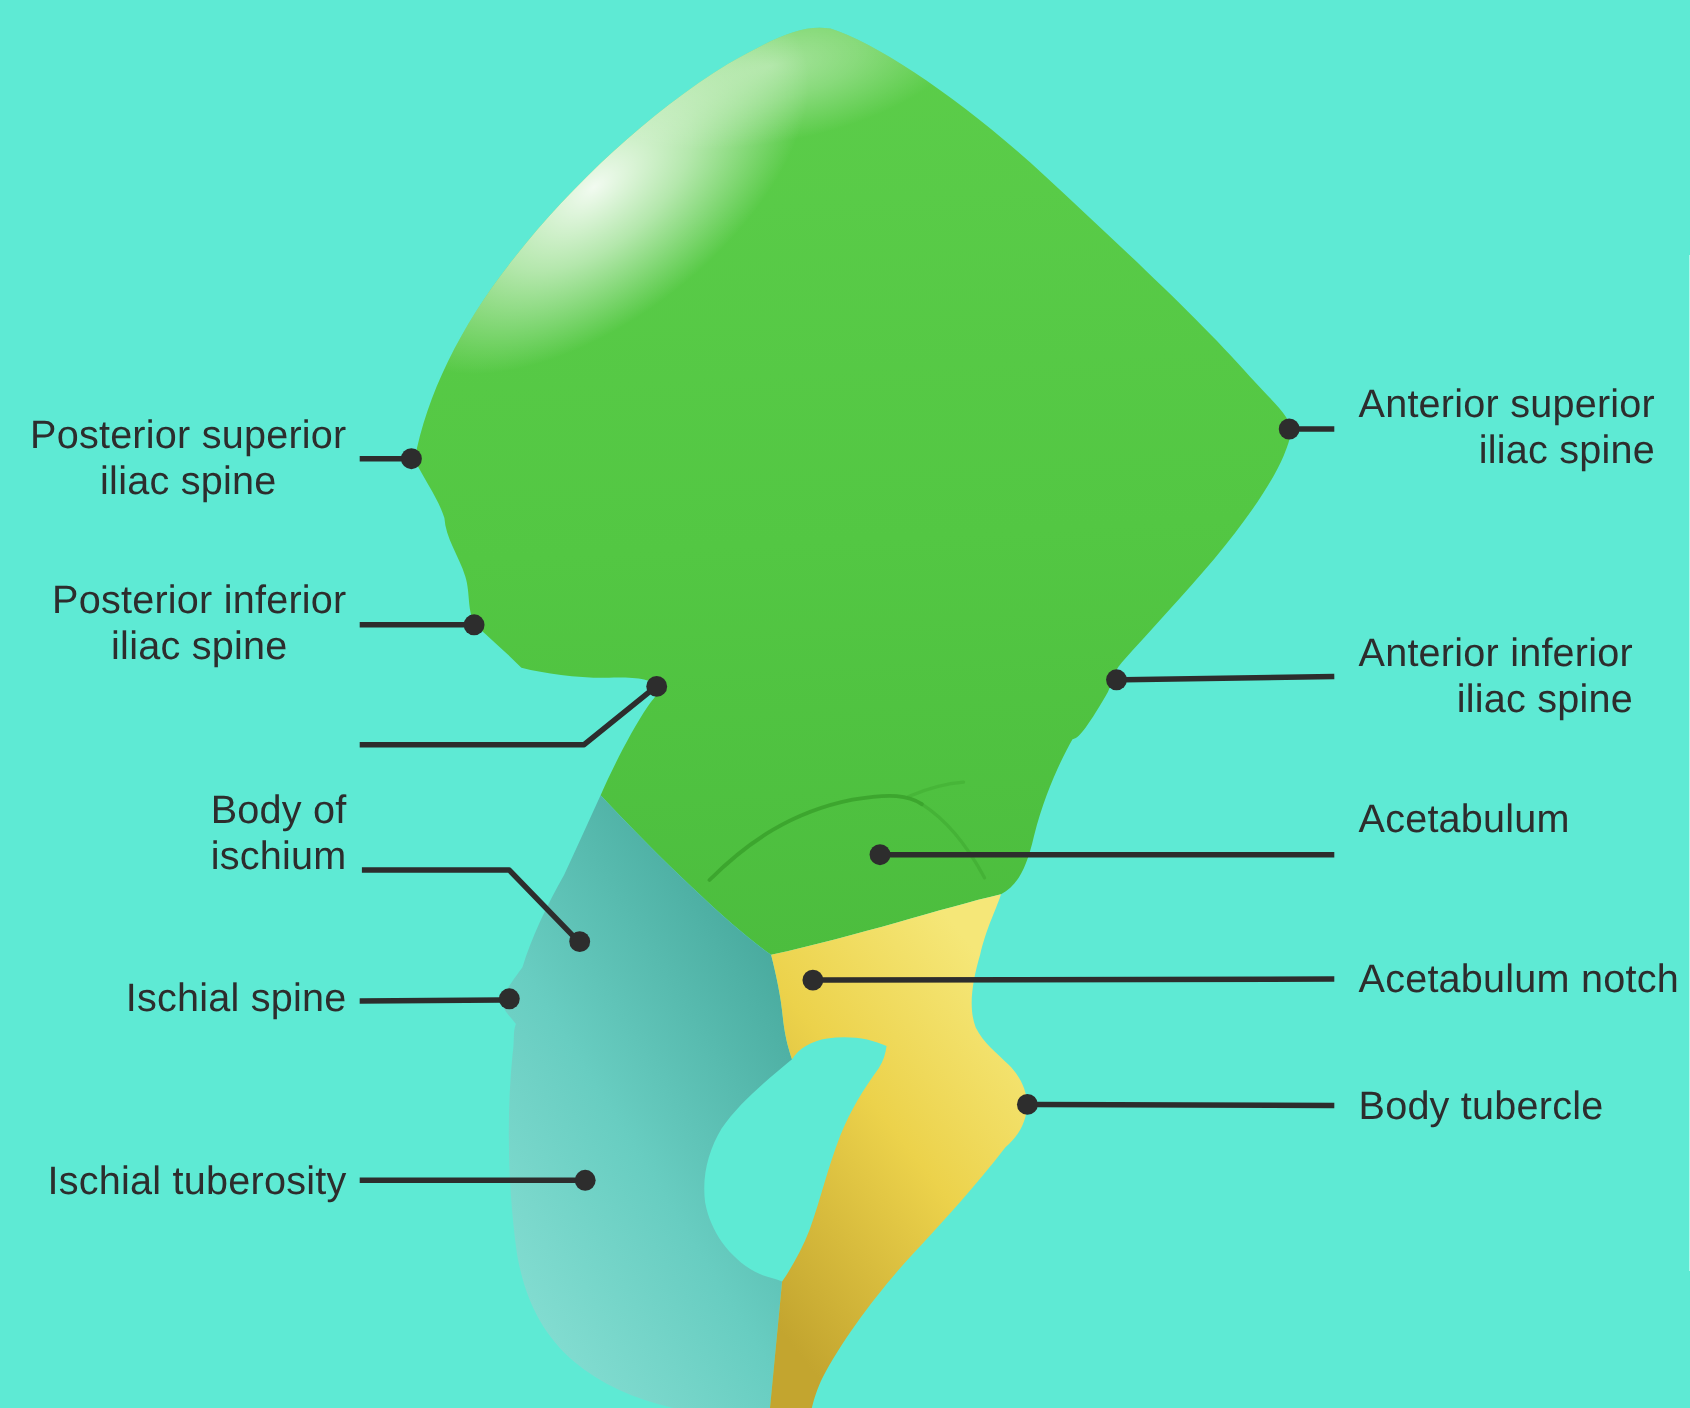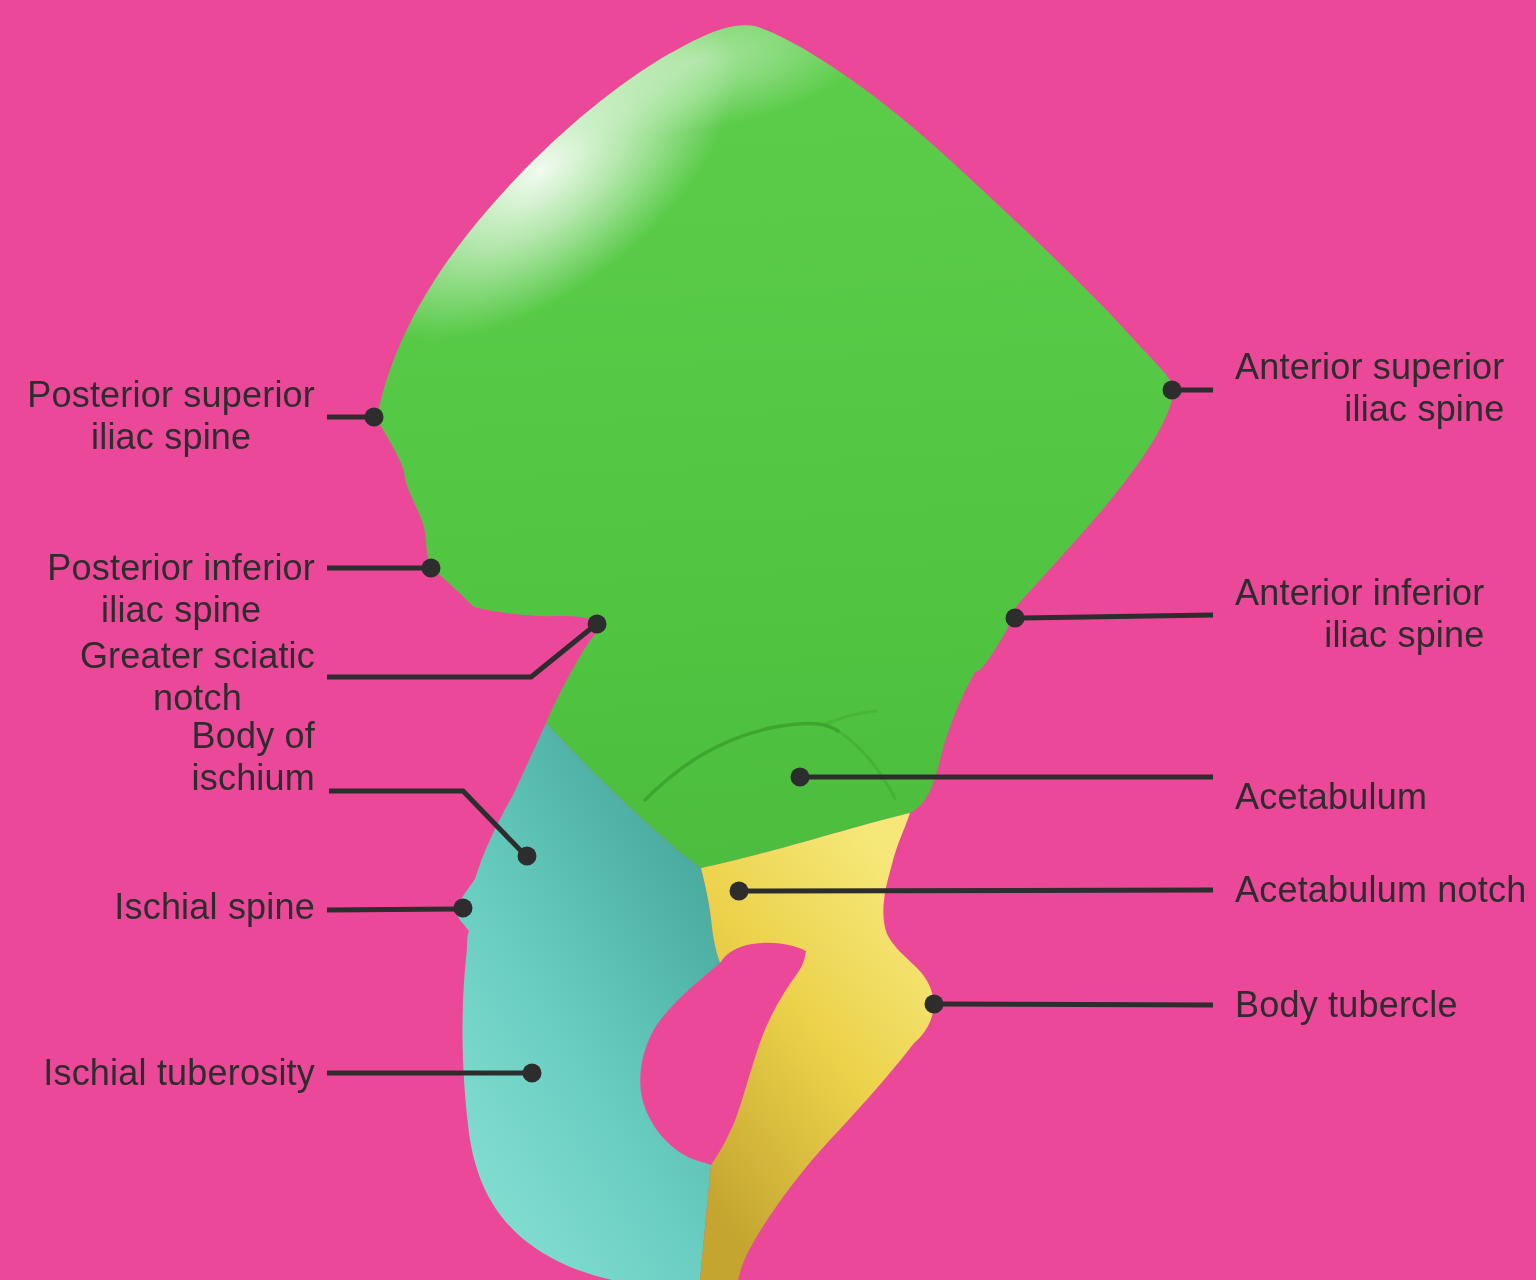--- a/index.html
+++ b/index.html
@@ -4,21 +4,21 @@
 <style>
   html, body { margin: 0; padding: 0; background: #ffffff; }
   body {
     width: 1536px; height: 1280px;
     font-family: "Liberation Sans", sans-serif;
     overflow: hidden;
   }
   .stage {
     position: relative;
     width: 1536px; height: 1280px;
-    background: #ec4899;
+    background: #5eead4;
   }
   .stage > svg { position: absolute; left: 0; top: 0; }
   .label {
     position: absolute;
     font-size: 36px;
     line-height: 42px;
     color: #2d2d2d;
     white-space: pre-line;
     letter-spacing: 0.2px;
   }
@@ -176,30 +176,28 @@
       <circle cx="1172" cy="390" r="9.5"></circle>
       <circle cx="1015" cy="618" r="9.5"></circle>
       <circle cx="800" cy="777" r="9.5"></circle>
       <circle cx="739" cy="891" r="9.5"></circle>
       <circle cx="934" cy="1004" r="9.5"></circle>
     </g>
   </svg>
 
   <div class="label left" style="top:374px">Posterior superior
 iliac spine</div>
-  <div class="label left" style="top:547px">Posterior inferior
-iliac spine</div>
-  <div class="label left" style="top:635px">Greater sciatic
-notch</div>
+  <div class="label left" style="top:524px">Posterior inferior
+iliac spine</div>
   <div class="label left" style="top:715px">Body of
 ischium</div>
   <div class="label left" style="top:886px">Ischial spine</div>
   <div class="label left" style="top:1052px">Ischial tuberosity</div>
 
   <div class="label right" style="top:346px">Anterior superior
 iliac spine</div>
   <div class="label right" style="top:572px">Anterior inferior
 iliac spine</div>
-  <div class="label right" style="top:776px">Acetabulum</div>
+  <div class="label right" style="top:723px">Acetabulum</div>
   <div class="label right" style="top:869px">Acetabulum notch</div>
   <div class="label right" style="top:984px">Body tubercle</div>
 
 </div>
 
 </body></html>

